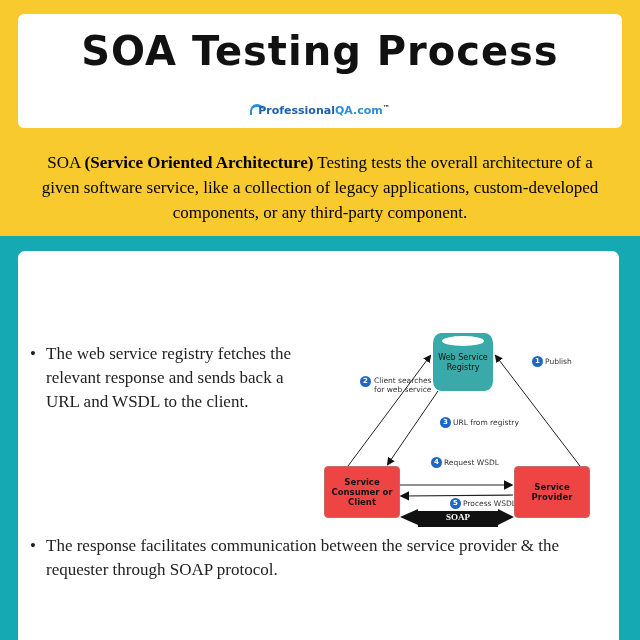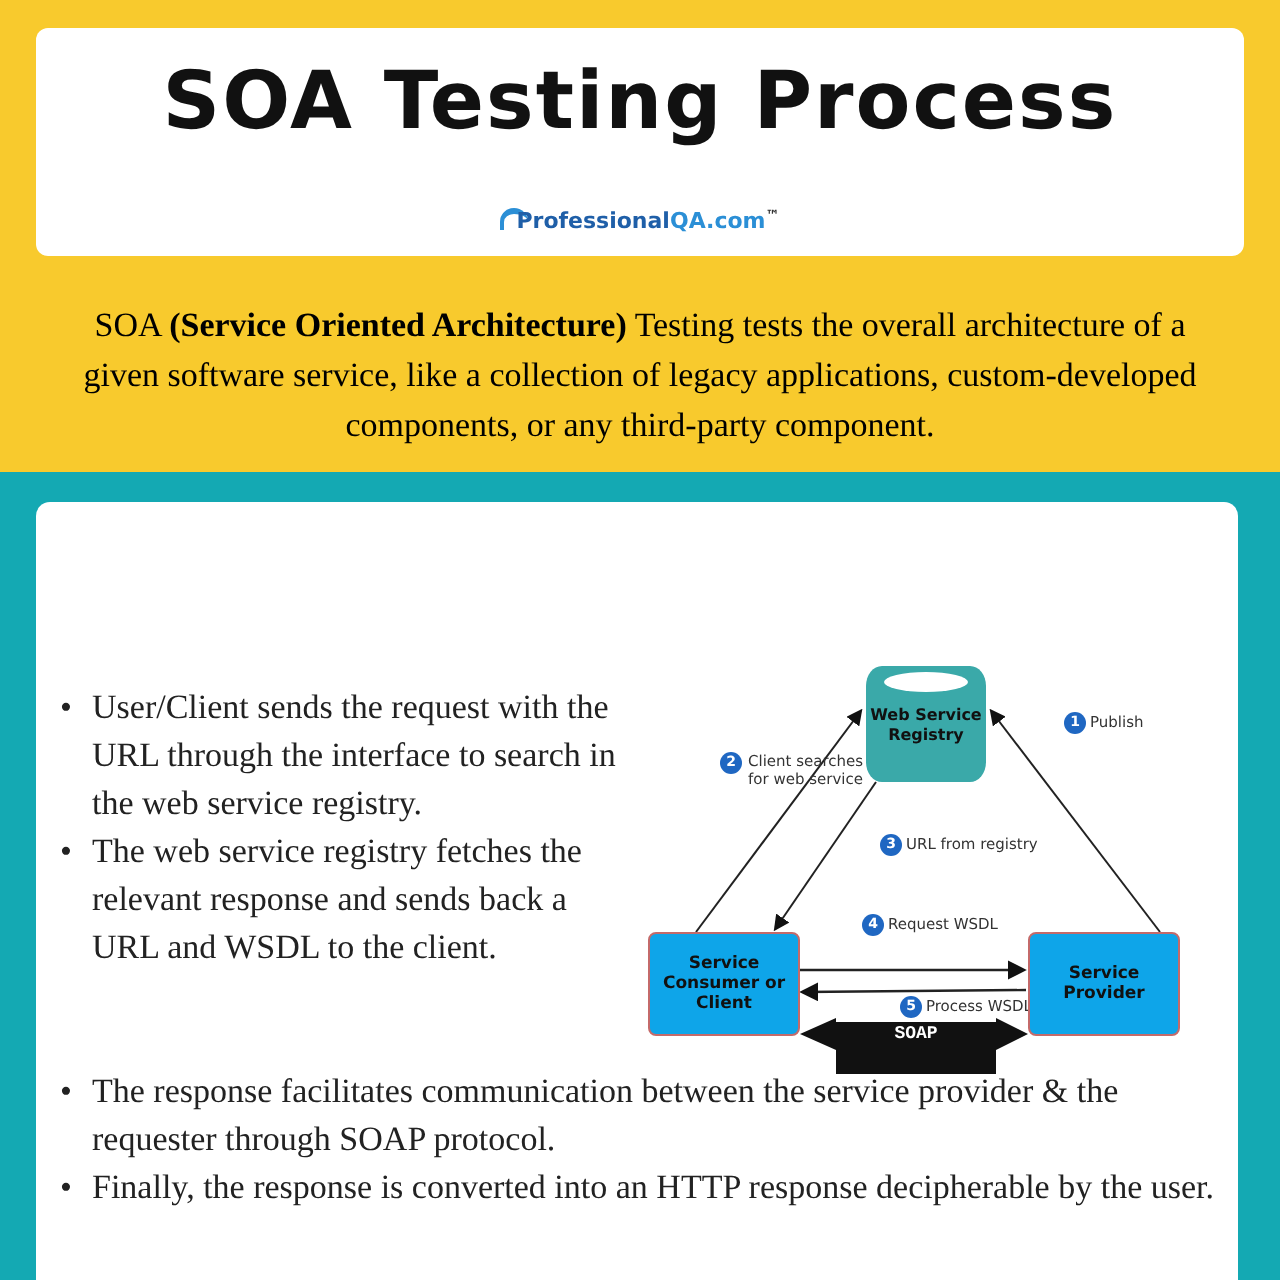--- a/index.html
+++ b/index.html
@@ -17,27 +17,27 @@
   .content-card { position:absolute; left:18px; top:251px; width:601px; height:400px; background:#fff; border-radius:7px; }
   .banner { position:absolute; left:23px; top:13px; width:557px; height:52px; background:#111; border-radius:7px; color:#fff; text-align:center; line-height:52px; font-family:"DejaVu Serif", serif; font-style:italic; font-size:22px; }
   .bullets { position:absolute; margin:0; padding:0; list-style:none; font-family:"Liberation Serif", serif; font-size:17px; line-height:24px; color:#222; }
   .bullets li { position:relative; padding-left:22px; }
   .bullets li::before { content:"•"; position:absolute; left:6px; top:0; }
   .bl-left { left:6px; top:91px; width:290px; }
   .bl-bottom { left:6px; top:283px; width:590px; }
   .diagram { position:absolute; left:300px; top:72px; width:300px; height:215px; }
   .db-body { position:absolute; left:115px; top:10px; width:60px; height:58px; background:#3aa9a9; border-radius:8px/10px; }
   .db-top { position:absolute; left:124px; top:13px; width:42px; height:10px; background:#fff; border-radius:50%; }
-  .db-label { position:absolute; left:110px; top:30px; width:70px; text-align:center; font-family:"DejaVu Sans", sans-serif; font-weight:bold; font-size:8px; line-height:10px; color:#111; }
-  .box { position:absolute; background:#0ea5e9; border:1.5px solid #c46a6a; border-radius:4px; font-family:"DejaVu Sans", sans-serif; font-weight:bold; font-size:8.5px; line-height:10px; text-align:center; color:#111; display:flex; align-items:center; justify-content:center; }
+  .db-label { position:absolute; left:110px; top:30px; width:70px; text-align:center; font-family:"DejaVu Sans", sans-serif; font-weight:normal; font-size:8px; line-height:10px; color:#111; }
+  .box { position:absolute; background:#ef4444; border:1.5px solid #c46a6a; border-radius:4px; font-family:"DejaVu Sans", sans-serif; font-weight:bold; font-size:8.5px; line-height:10px; text-align:center; color:#111; display:flex; align-items:center; justify-content:center; }
   .box-consumer { left:6px; top:143px; width:74px; height:50px; }
   .box-provider { left:196px; top:143px; width:74px; height:50px; }
   .step { position:absolute; font-family:"DejaVu Sans", sans-serif; font-size:7.5px; line-height:9px; color:#333;padding-left:12px; }
   .num { display:inline-block; width:11px; height:11px; border-radius:50%; background:#1f67c2; color:#fff; font-weight:bold; font-size:7px; line-height:11px; text-align:center; margin-right:2px; vertical-align:middle; }
-  .soap { position:absolute; left:100px; top:188px; width:80px; height:26px; background:#111; color:#fff; font-family:Liberation Mono, monospace; font-weight:bold; font-size:9px; line-height:12px; text-align:center; }
+  .soap { position:absolute; left:100px; top:188px; width:80px; height:16px; background:#111; color:#fff; font-family:Liberation Serif, serif; font-weight:bold; font-size:9px; line-height:12px; text-align:center; }
   svg.lines { position:absolute; left:0; top:0; width:300px; height:215px; }
 </style>
 </head>
 <body>
 
 <div class="top-band">
   <div class="title-card">
     <div class="title">SOA Testing Process</div>
     <div class="logo">
       <span class="arc"></span><span>Professional</span><span class="qa">QA</span><span class="qa">.com</span><span class="tm">™</span>
@@ -46,21 +46,20 @@
   <div class="intro">
     <span>SOA </span><b>(Service Oriented Architecture)</b><span> Testing tests the overall architecture of a given software service, like a collection of legacy applications, custom-developed components, or any third-party component.</span>
   </div>
 </div>
 
 <div class="teal-band"></div>
 
 <div class="content-card">
 
   <ul class="bullets bl-left">
-    <li>User/Client sends the request with the URL through the interface to search in the web service registry.</li>
     <li>The web service registry fetches the relevant response and sends back a URL and WSDL to the client.</li>
   </ul>
 
   <div class="diagram">
     <svg class="lines" viewBox="0 0 300 215">
       <defs>
         <marker id="ah" markerWidth="8" markerHeight="8" refX="6" refY="4" orient="auto">
           <path d="M0,0 L8,4 L0,8 Z" fill="#111"></path>
         </marker>
       </defs>
@@ -104,15 +103,14 @@
       <span>Service Consumer or Client</span>
     </div>
     <div class="box box-provider">
       <span>Service Provider</span>
     </div>
     <div class="soap">SOAP</div>
   </div>
 
   <ul class="bullets bl-bottom">
     <li>The response facilitates communication between the service provider &amp; the requester through SOAP protocol.</li>
-    <li>Finally, the response is converted into an HTTP response decipherable by the user.</li>
   </ul>
 </div>
 
 </body></html>

